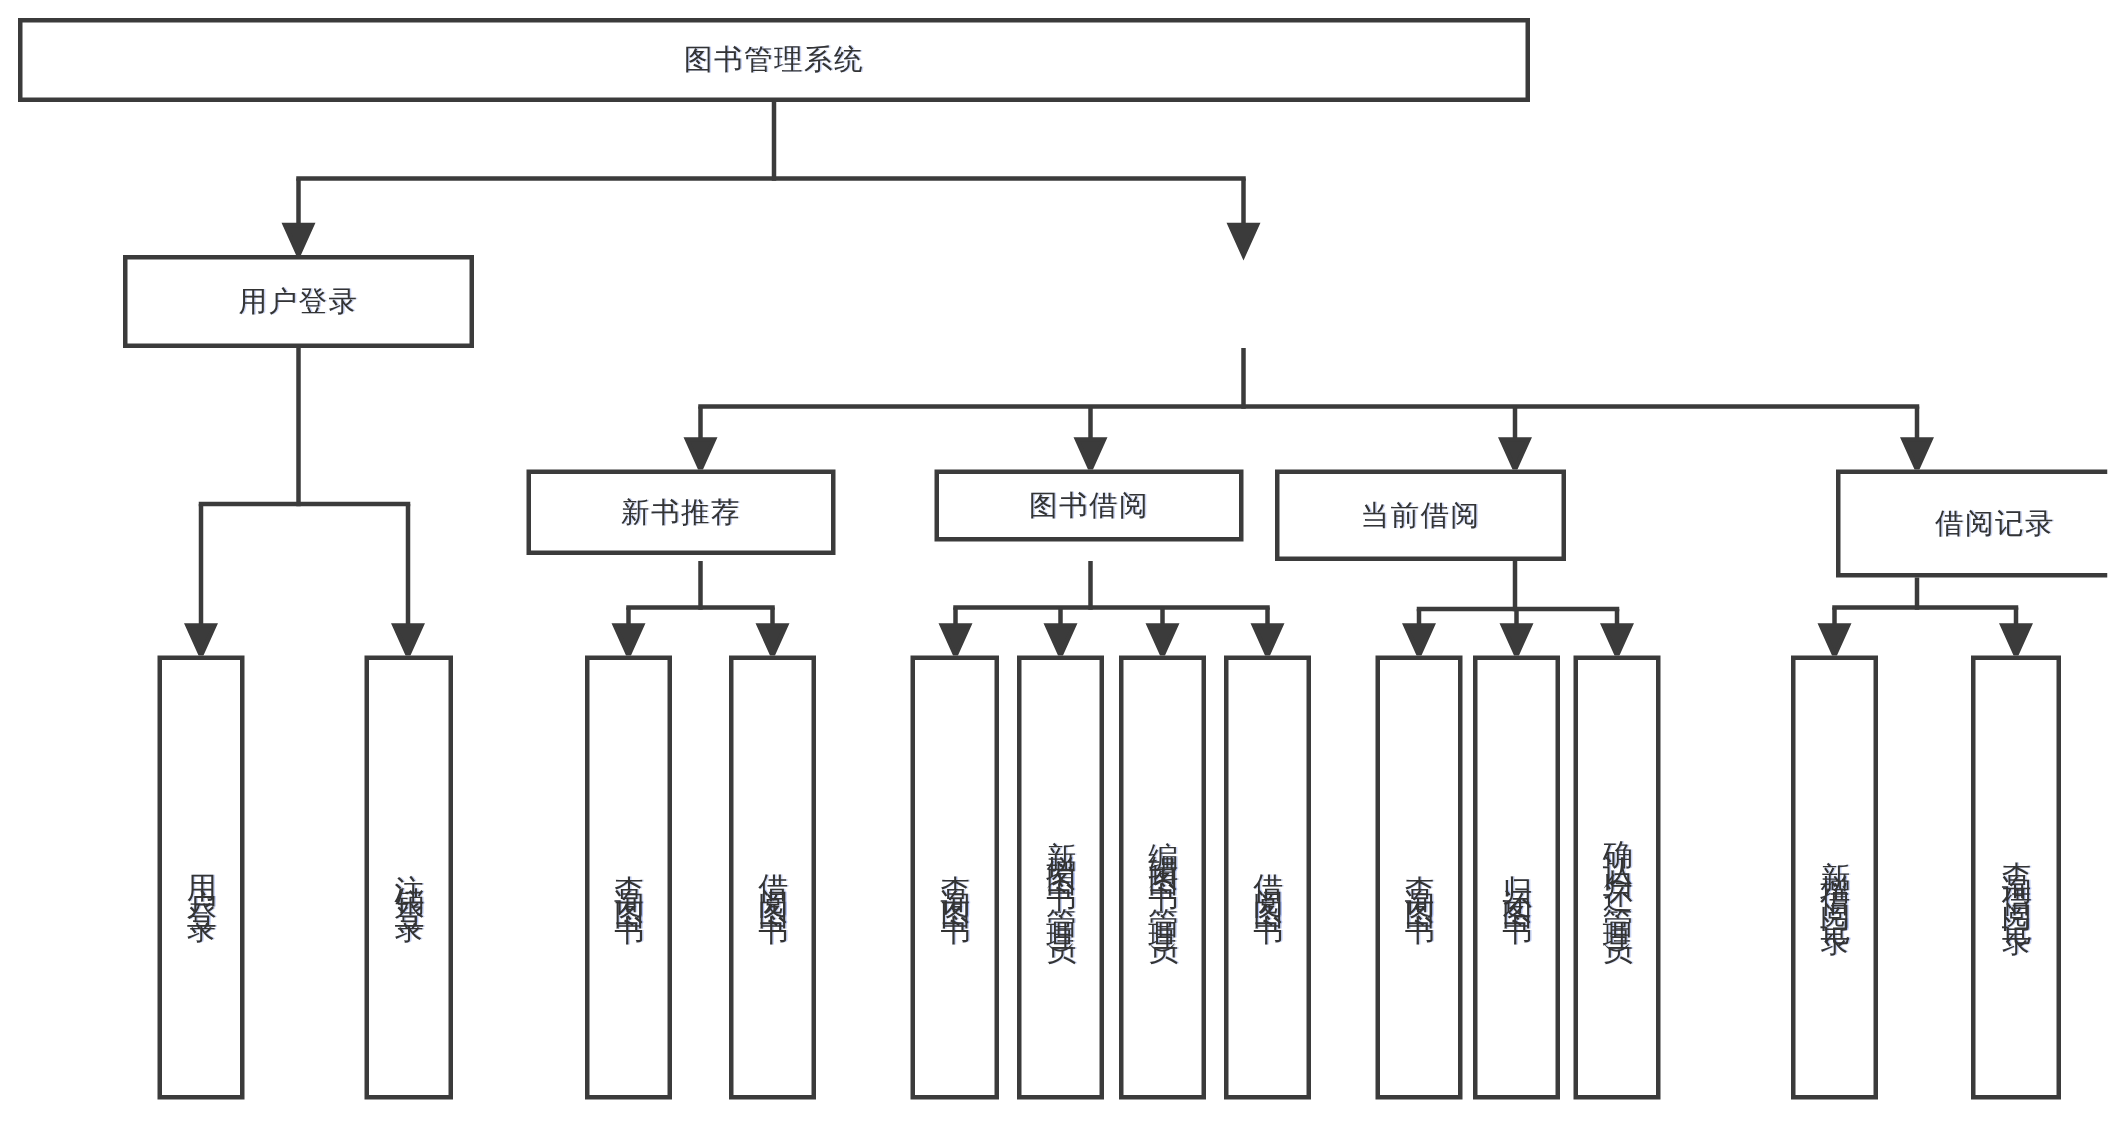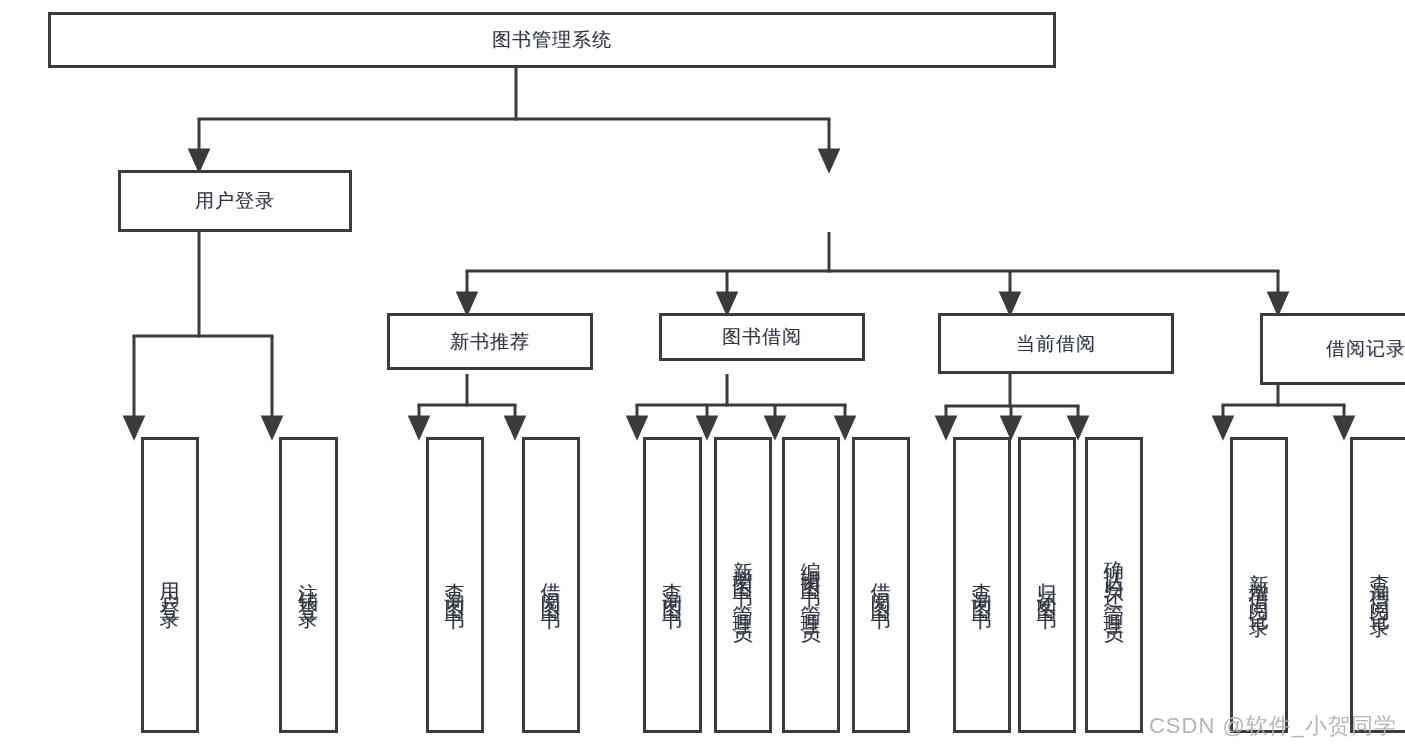--- a/index.html
+++ b/index.html
@@ -14,21 +14,20 @@
   .node{
     position:absolute;
     box-sizing:border-box;
     border:3px solid #3b3b3b;
     background:#ffffff;
     color:#333333;
     display:flex;
     align-items:center;
     justify-content:center;
     text-shadow:1px 0 0 rgba(80,120,230,0.30);
-    margin-left:36px;
   }
   .hbox{
     font-size:19px;
     letter-spacing:1px;
   }
   .vbox{
     writing-mode:vertical-rl;
     text-orientation:mixed;
     font-size:20px;
     letter-spacing:9px;
@@ -128,36 +127,35 @@
       </g>
     </g>
   </svg>
 
   <div class="node hbox" style="left:12px;top:12px;width:1008px;height:56px">图书管理系统</div>
 
   <div class="node hbox" style="left:82px;top:170px;width:234px;height:62px">用户登录</div>
 
   <div class="node hbox" style="left:351px;top:313px;width:206px;height:57px">新书推荐</div>
   <div class="node hbox" style="left:623px;top:313px;width:206px;height:48px">图书借阅</div>
-  <div class="node hbox" style="left:902px;top:313px;width:236px;height:61px">当前借阅</div>
+  <div class="node hbox" style="left:850px;top:313px;width:194px;height:61px">当前借阅</div>
   <div class="node hbox" style="left:1224px;top:313px;width:212px;height:72px">借阅记录</div>
 
   <div class="node vbox" style="left:105px;top:437px;width:58px;height:296px">用户登录</div>
   <div class="node vbox" style="left:243px;top:437px;width:59px;height:296px">注销登录</div>
 
   <div class="node vbox" style="left:390px;top:437px;width:58px;height:296px">查询图书</div>
   <div class="node vbox" style="left:486px;top:437px;width:58px;height:296px">借阅图书</div>
 
   <div class="node vbox" style="left:607px;top:437px;width:59px;height:296px">查询图书</div>
   <div class="node vbox" style="left:678px;top:437px;width:58px;height:296px">新增图书（管理员）</div>
   <div class="node vbox" style="left:746px;top:437px;width:58px;height:296px">编辑图书（管理员）</div>
   <div class="node vbox" style="left:816px;top:437px;width:58px;height:296px">借阅图书</div>
 
   <div class="node vbox" style="left:917px;top:437px;width:58px;height:296px">查询图书</div>
   <div class="node vbox" style="left:982px;top:437px;width:58px;height:296px">归还图书</div>
   <div class="node vbox" style="left:1049px;top:437px;width:58px;height:296px">确认归还（管理员）</div>
 
   <div class="node vbox" style="left:1194px;top:437px;width:58px;height:296px">新增借阅记录</div>
   <div class="node vbox" style="left:1314px;top:437px;width:60px;height:296px">查询借阅记录</div>
 
-  <div class="watermark">CSDN @软件_小贺同学</div>
 
 </div>
 
 </body></html>

